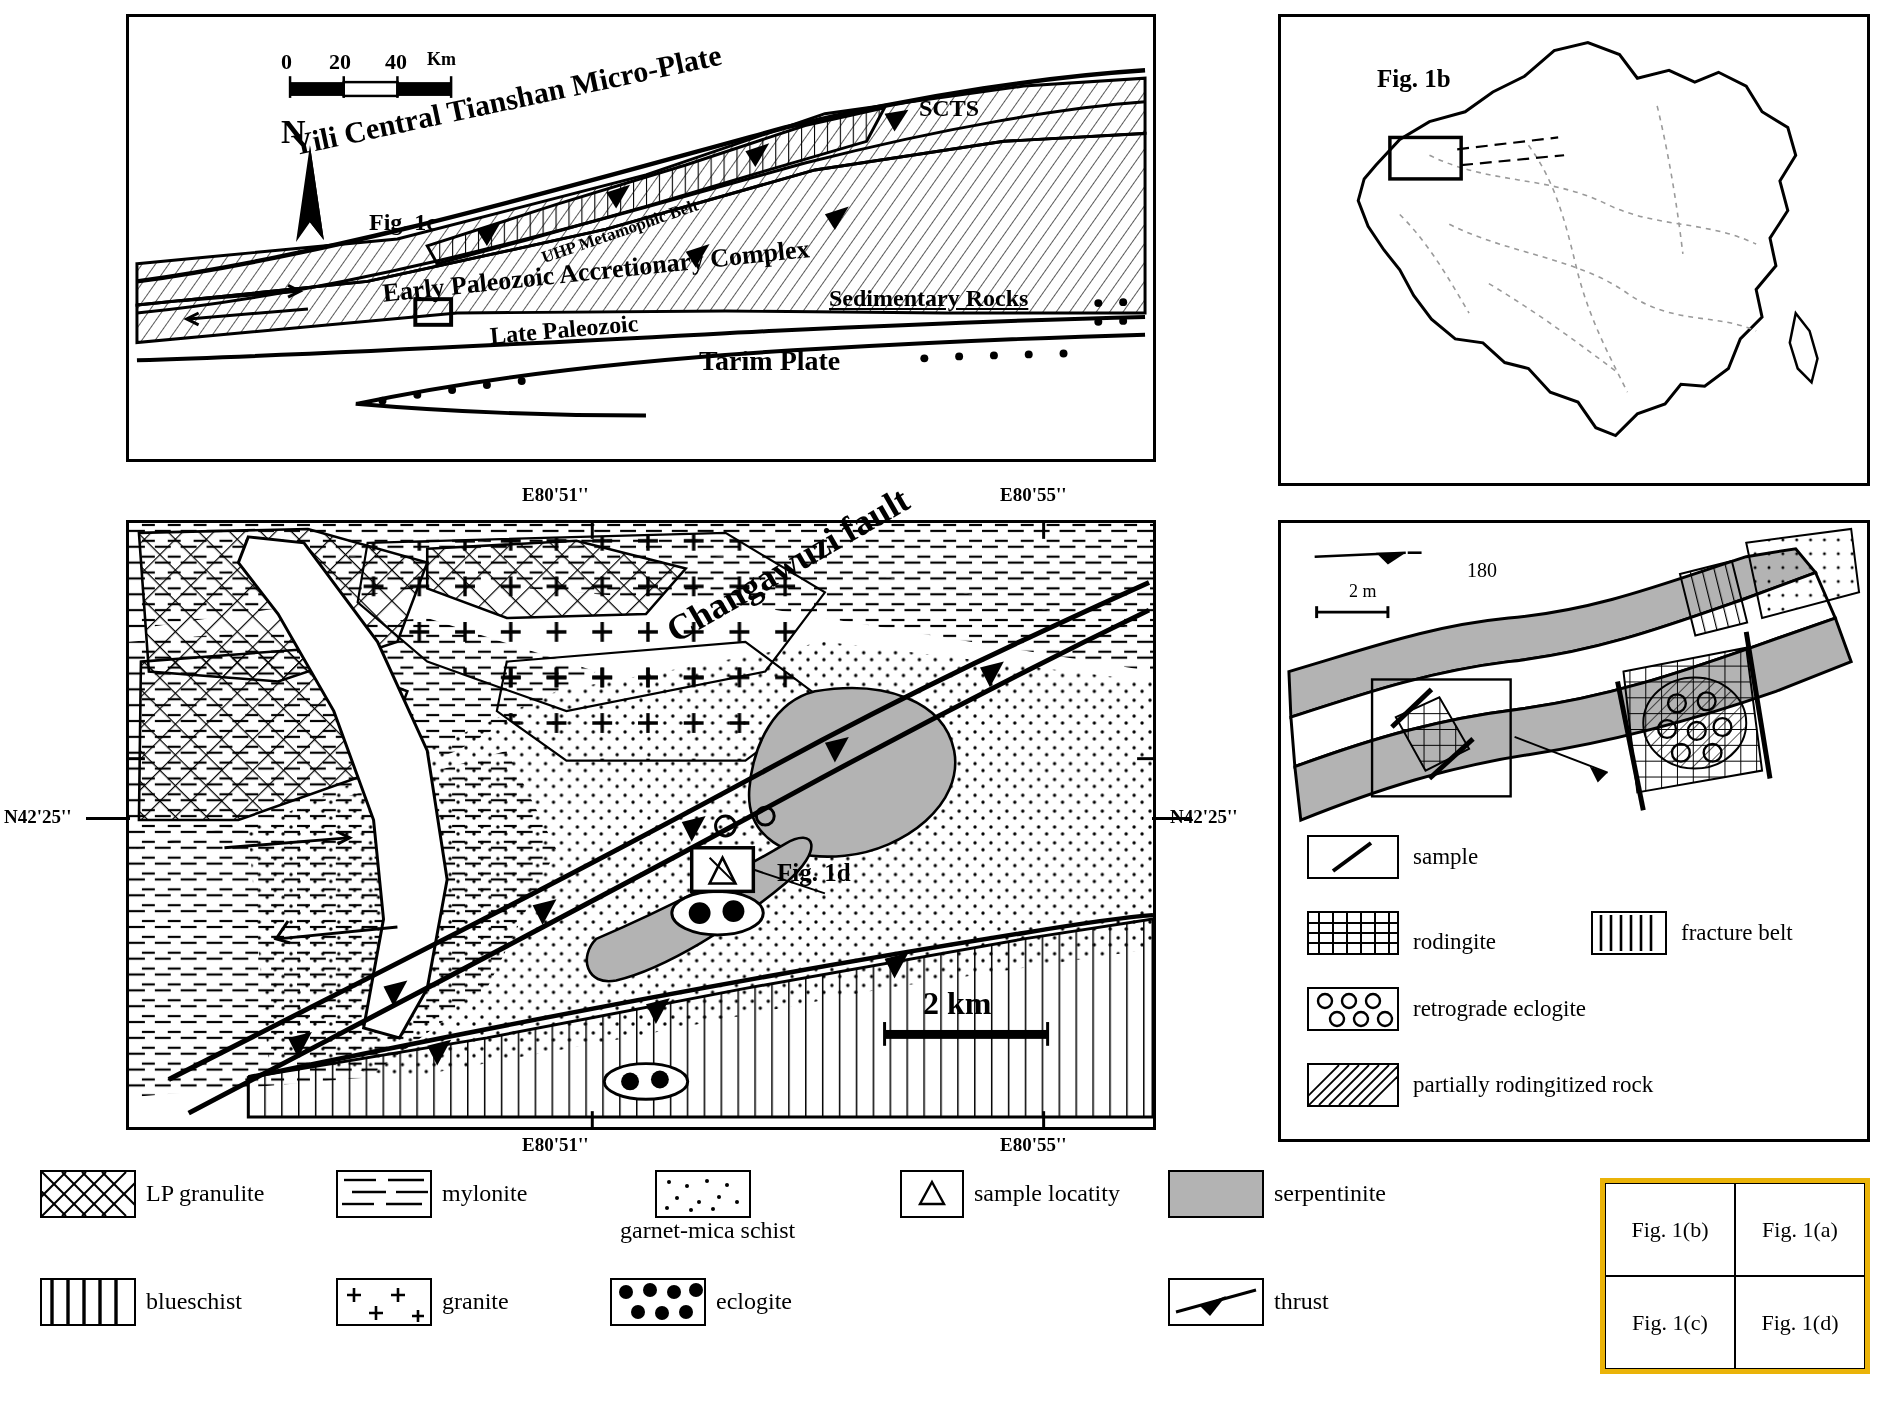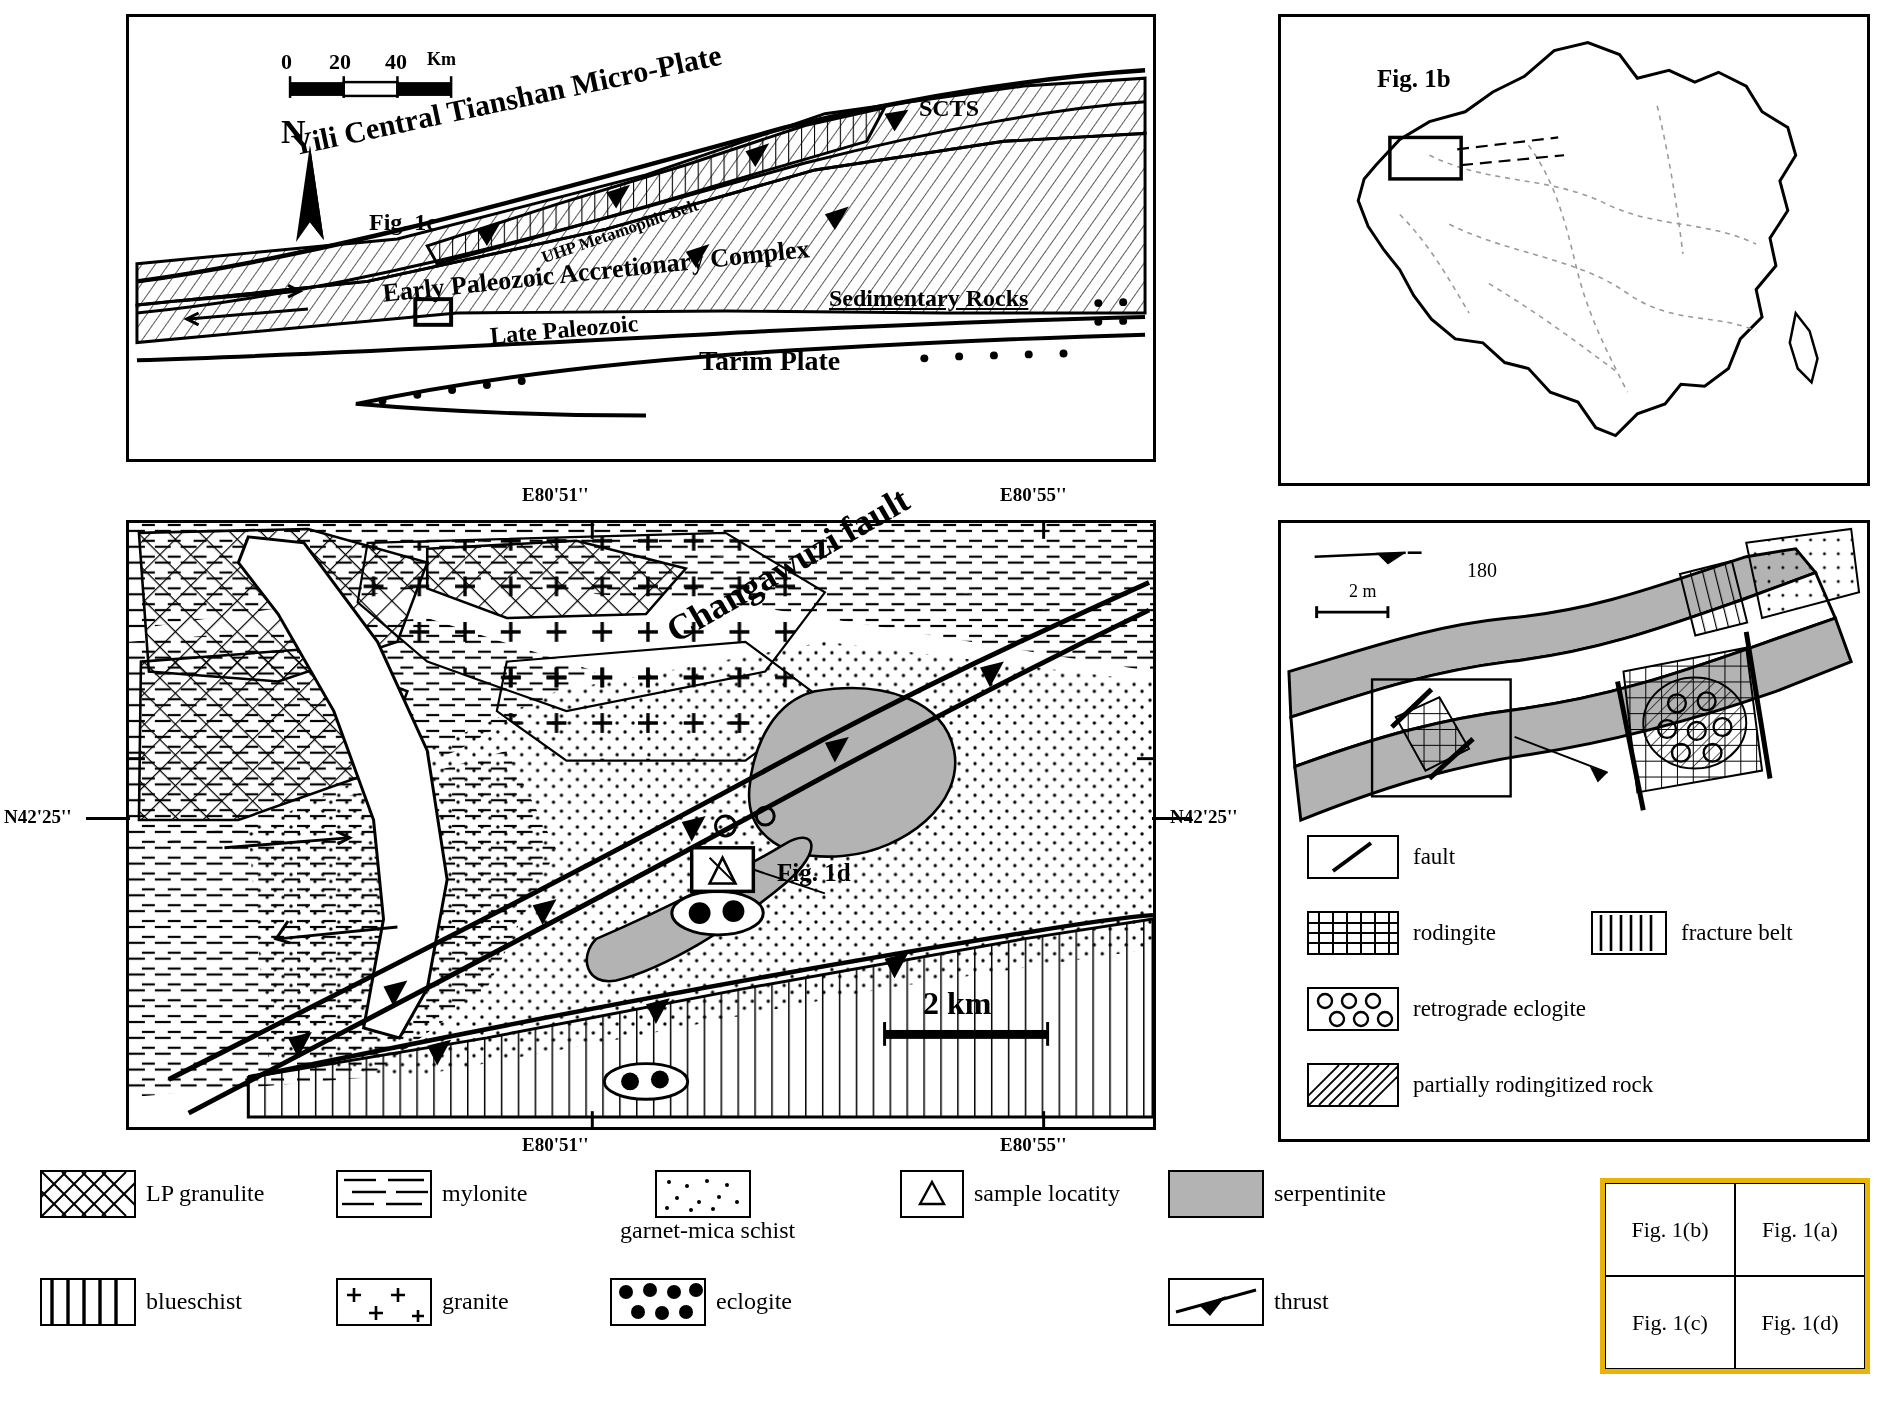--- a/index.html
+++ b/index.html
@@ -344,24 +344,24 @@
 
   <div class="lbl" style="left:186px;top:36px;font-size:20px;">180</div>
   <div class="lbl" style="left:68px;top:58px;font-size:18px;">2 m</div>
 
   <div class="dleg" style="left:26px;top:312px;">
     <span class="dsw">
       <svg width="88" height="40" viewBox="0 0 88 40">
           <line x1="24" y1="34" x2="62" y2="6" stroke="#000" stroke-width="4"></line>
         </svg>
     </span>
-    <span class="dtext">fault</span>
-  </div>
-
-  <div class="dleg" style="left:26px;top:388px;">
+    <span class="dtext">sample</span>
+  </div>
+
+  <div class="dleg" style="left:26px;top:388px;align-items:flex-end;">
     <span class="dsw">
       <svg width="88" height="40" viewBox="0 0 88 40">
         <g stroke="#000" stroke-width="2">
           <line x1="10" y1="0" x2="10" y2="40"></line>
             <line x1="24" y1="0" x2="24" y2="40"></line>
             <line x1="38" y1="0" x2="38" y2="40"></line>
           <line x1="52" y1="0" x2="52" y2="40"></line>
             <line x1="66" y1="0" x2="66" y2="40"></line>
             <line x1="80" y1="0" x2="80" y2="40"></line>
           <line x1="0" y1="10" x2="88" y2="10"></line>

